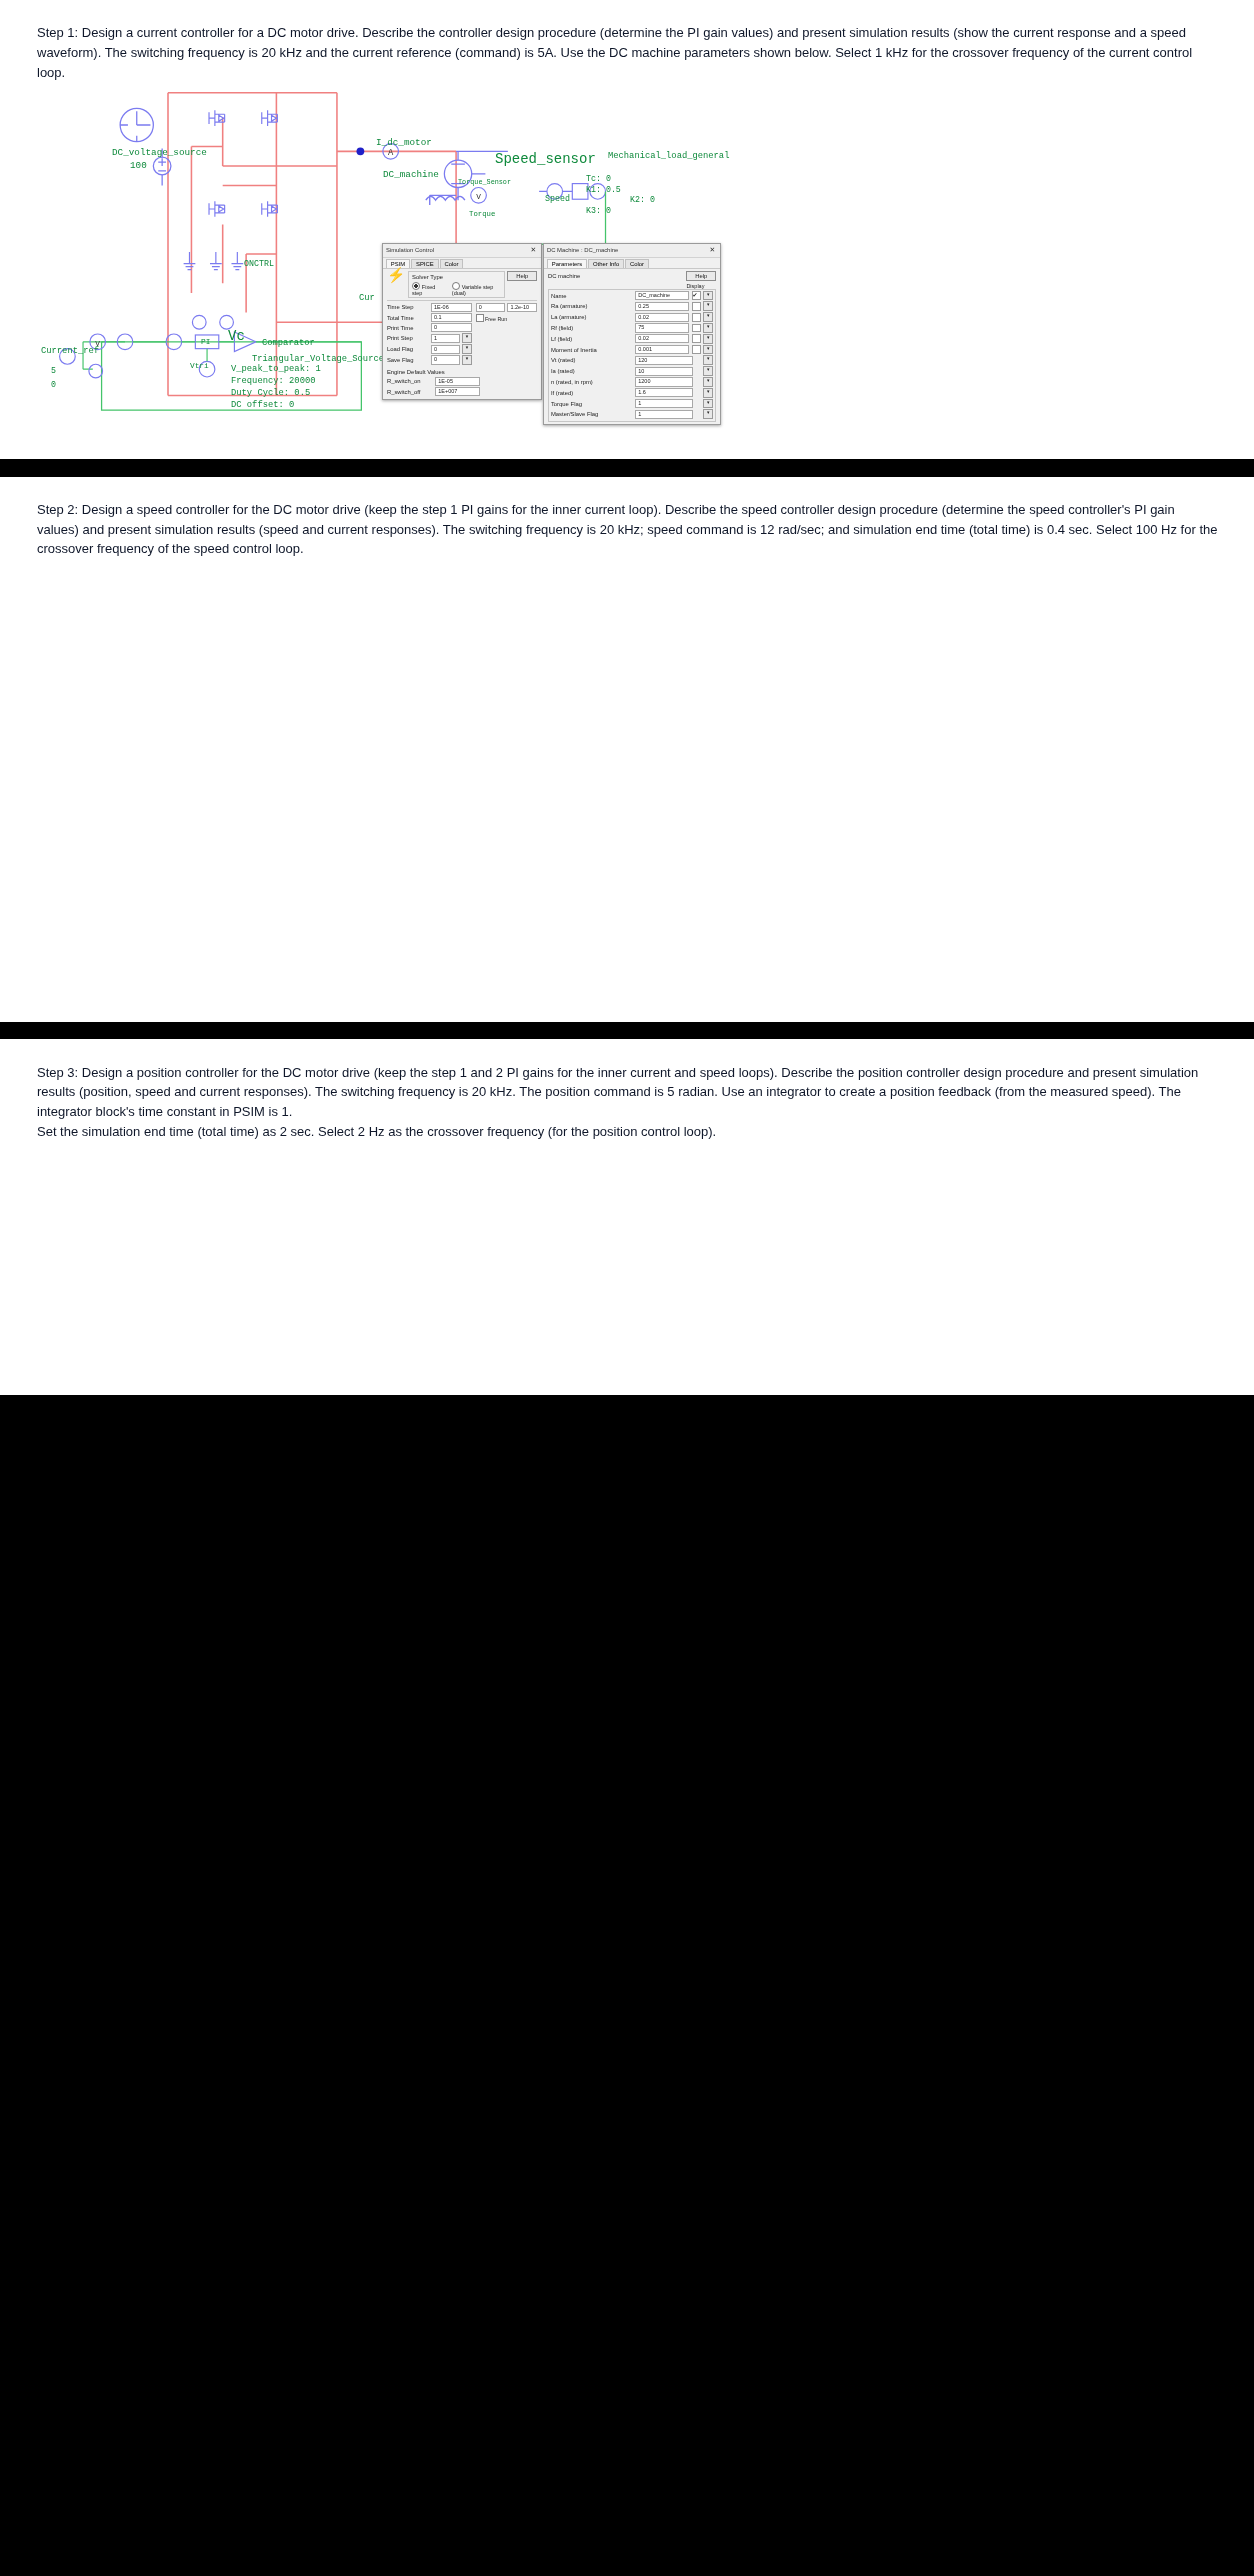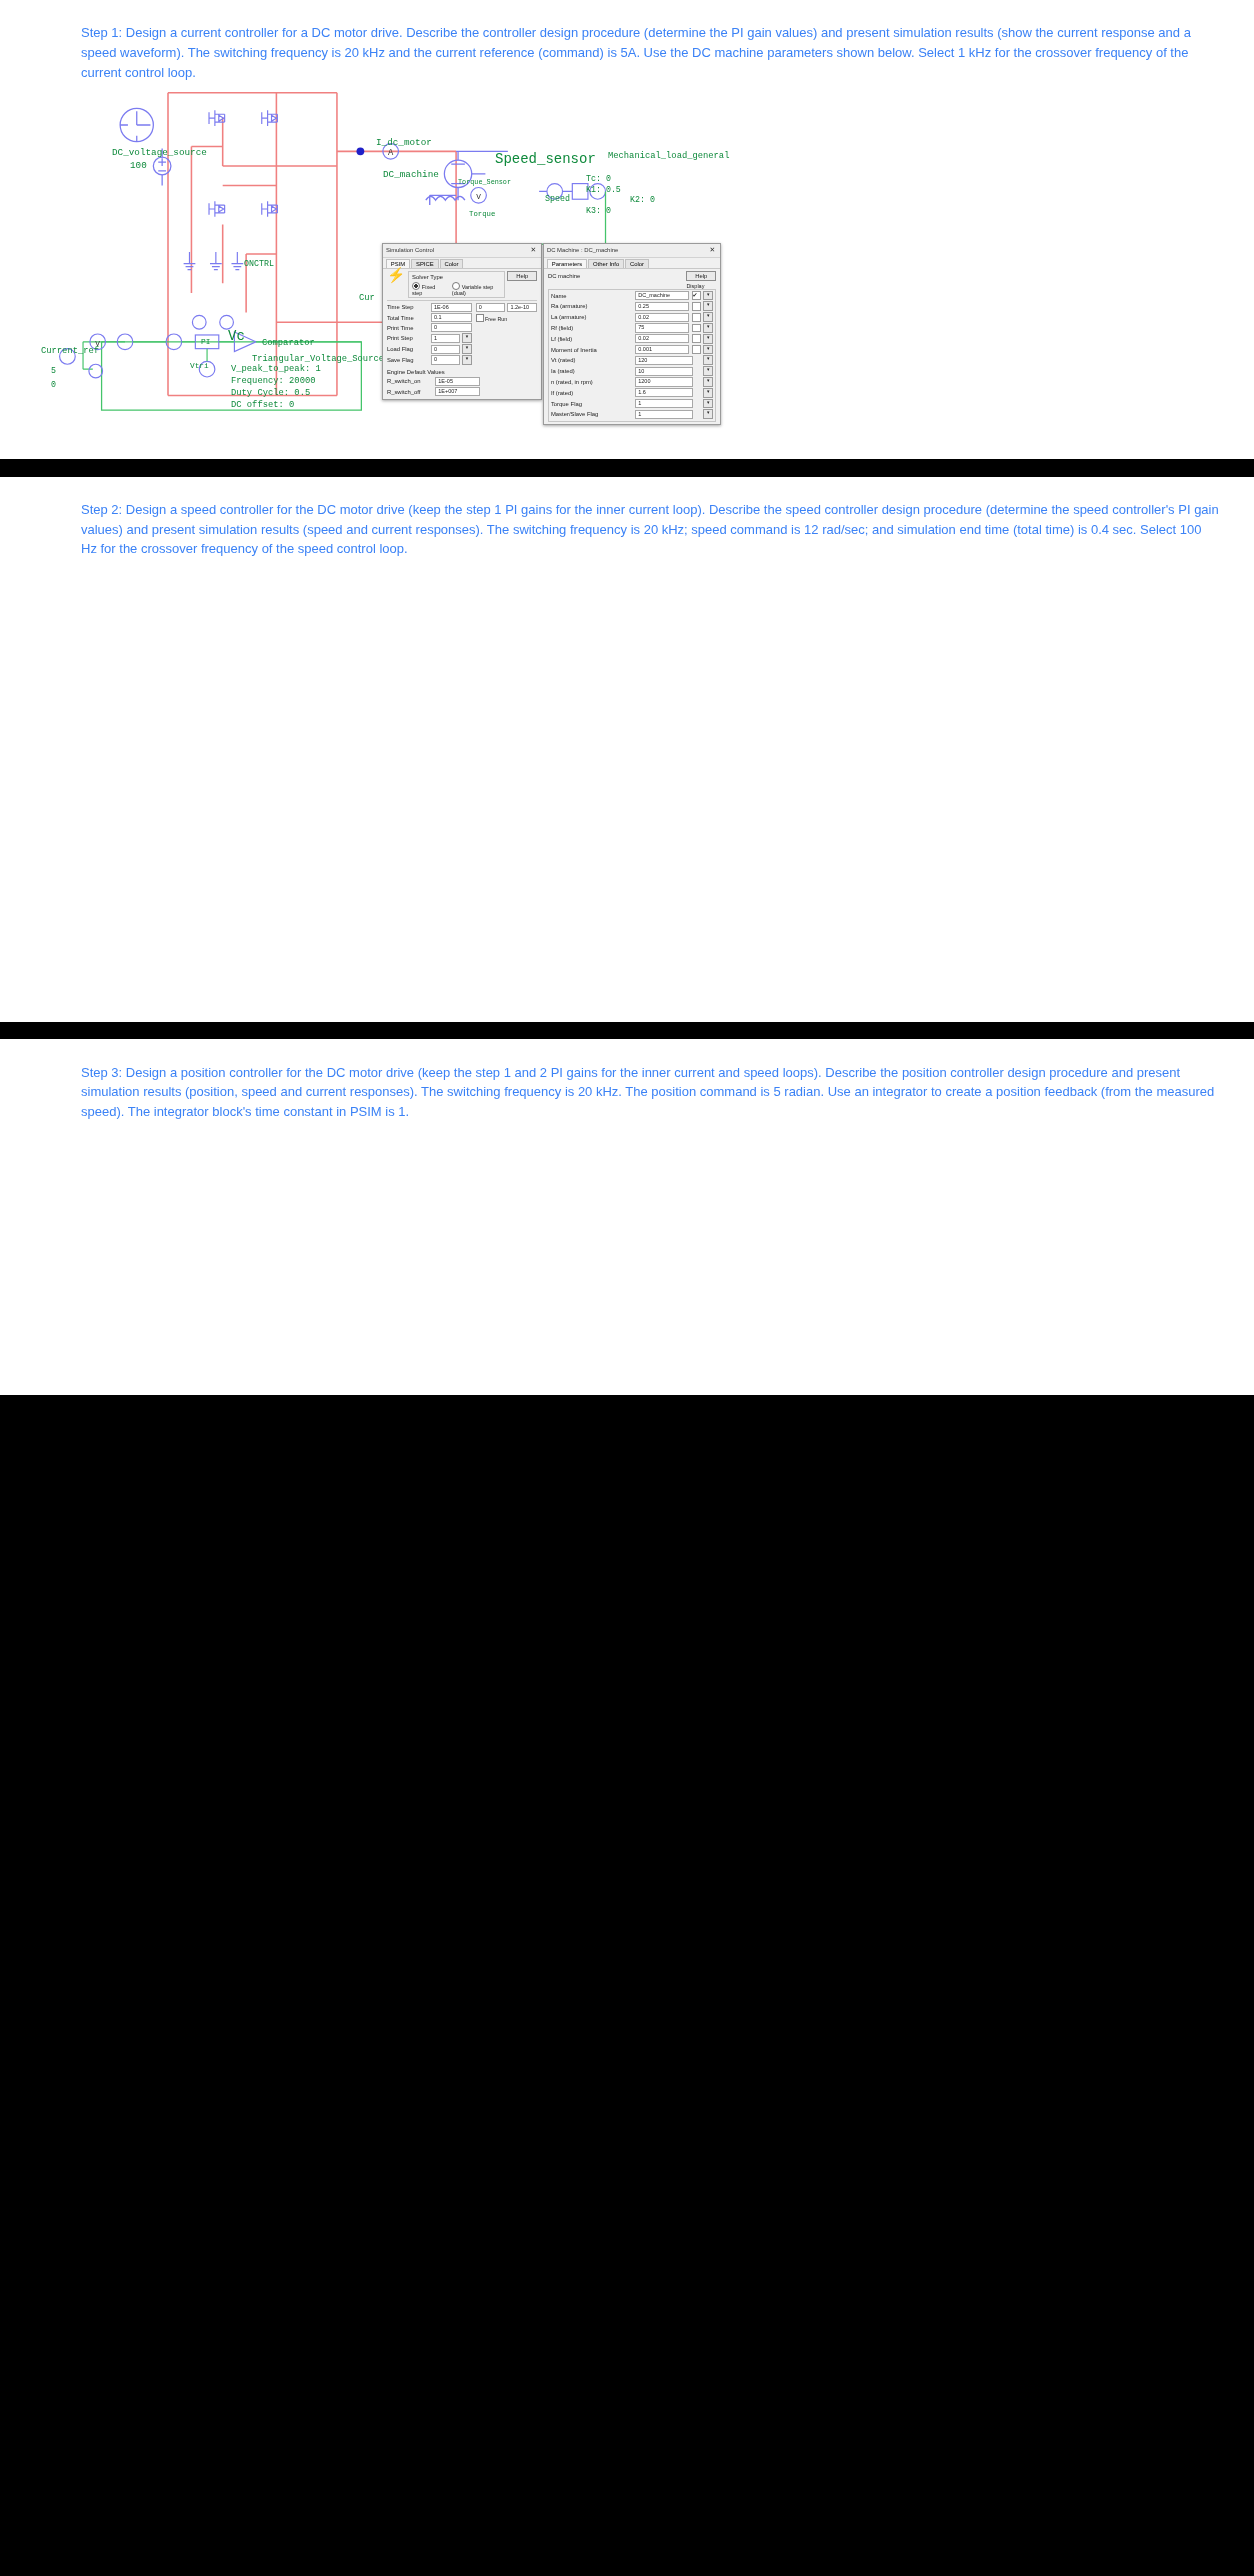--- a/index.html
+++ b/index.html
@@ -4,21 +4,21 @@
 <style>
   html,body{margin:0;padding:0;background:#000;}
   body{font-family:"Liberation Sans",sans-serif;}
   .page{width:1254px;margin:0 auto;background:#000;}
   .slide{background:#fff;position:relative;overflow:hidden;}
   .s1{height:459px;}
   .gap{height:17.6px;background:#000;}
   .s2{height:545px;}
   .s3{height:356px;}
   .prose{position:absolute;left:37px;right:35px;top:23.4px;
-         font-size:13px;line-height:1.52;color:#3b82f6;margin-left:44px;}
+         font-size:13px;line-height:1.52;color:#0f172a;}
   .prose p{margin:0;}
   
   .sch{position:absolute;left:0;top:0;width:100%;height:100%;}
   .lbl{position:absolute;font-family:"Liberation Mono",monospace;
        color:#0f8a3c;white-space:pre;}
   
   .dlg{position:absolute;background:#f0f0f0;border:1px solid #9a9a9a;
        box-shadow:0 1px 2.9px rgba(0,0,0,.35);font-family:"Liberation Sans",sans-serif;}
   .dlg-tb{height:12.7px;background:#eeeeee;border-bottom:1px solid #d2d2d2;
           display:flex;align-items:center;padding:0 2.9px;font-size:5.9px;color:#333;}
@@ -462,20 +462,21 @@
       </g>
     </svg>
 
   </div>
 
   <div class="gap"></div>
 
   <div class="slide s3">
     <div class="prose">
       <p>Step 3: Design a position controller for the DC motor drive (keep the step 1 and 2 PI gains for the inner current and speed loops). Describe the position controller design procedure and present simulation results (position, speed and current responses). The switching frequency is 20 kHz.  The position command is 5 radian. Use an integrator to create a position feedback (from the measured speed). The integrator block's time constant in PSIM is 1.</p>
+      <p>Set the simulation end time (total time) as 2 sec. Select 2 Hz as the crossover frequency (for the position control loop).</p>
     </div>
 
     <svg class="sch" viewBox="0 0 1284 450">
       <g stroke="#f08080" stroke-width="1.5" fill="none">
         <path d="M228 1205 H310 V1320 H228 V1205"></path>
         <path d="M268 1205 V1320"></path>
         <path d="M250 1232 H268 M250 1232 V1295"></path>
         <path d="M292 1265 H310 M292 1265 V1312"></path>
         <path d="M310 1258 H400"></path>
         <path d="M268 1300 H400 M400 1258 V1300"></path>

